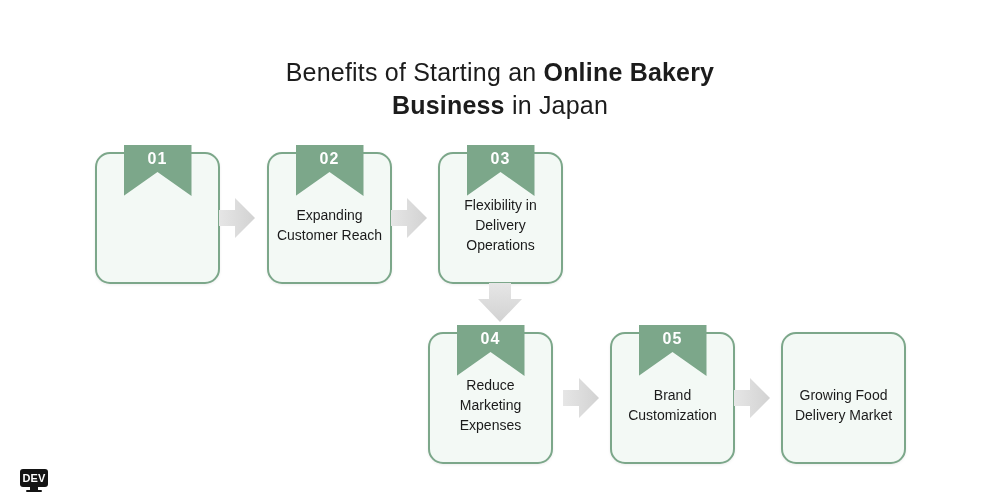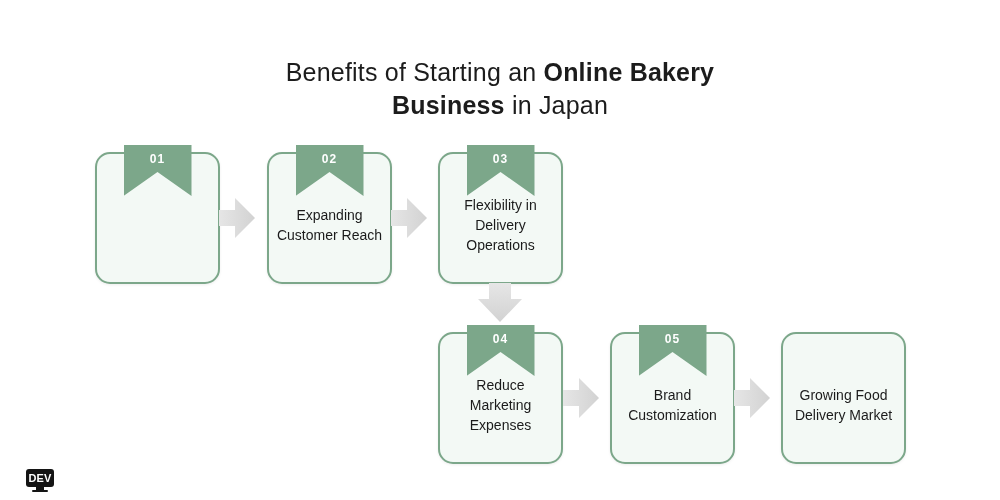--- a/index.html
+++ b/index.html
@@ -22,44 +22,44 @@
     position:absolute; width:125px; height:132px;
     background:#F3F9F5; border:2px solid #7CA78A; border-radius:15px;
     box-shadow:0 1px 3px rgba(0,0,0,0.07);
     display:flex; align-items:center; justify-content:center;
     padding:20px 4px 6px; text-align:center;
     font-size:14px; line-height:20px; font-weight:500; color:#1b1b1b;
   }
   .card1 { left:95px;  top:152px; }
   .card2 { left:267px; top:152px; }
   .card3 { left:438px; top:152px; }
-  .card4 { left:438px; top:332px; }
+  .card4 { left:428px; top:332px; }
   .card5 { left:610px; top:332px; }
   .card6 { left:781px; top:332px; }
 
   .ribbon {
     position:absolute; top:-9px; left:50%; transform:translateX(-50%);
     width:68px; height:51px; background:#7CA78A;
     clip-path:polygon(0 0, 100% 0, 100% 100%, 50% 53%, 0 100%);
-    color:#ffffff; font-weight:600; font-size:12px; letter-spacing:1px;
+    color:#ffffff; font-weight:600; font-size:16px; letter-spacing:1px;
     text-align:center; padding-top:4px; z-index:2;
   }
 
   .card-label { position:relative; z-index:1; }
 
   
   .arrow { position:absolute; }
   .a1 { left:219px; top:198px; width:36px; height:40px; }
   .a2 { left:391px; top:198px; width:36px; height:40px; }
   .a4 { left:563px; top:378px; width:36px; height:40px; }
   .a5 { left:734px; top:378px; width:36px; height:40px; }
   .a3 { left:478px; top:283px; width:44px; height:39px; }
 
   
-  .logo { position:absolute; left:26px; top:469px; display:flex; align-items:flex-end;gap:26px; }
+  .logo { position:absolute; left:20px; top:469px; display:flex; align-items:flex-end;gap:26px; }
   .monitor-wrap { width:28px; }
   .monitor {
     width:28px; height:18px; background:#141414; border-radius:3px;
     color:#ffffff; font-weight:800; font-size:11px; letter-spacing:0.2px;
     display:flex; align-items:center; justify-content:center;
   }
   .monitor-stand { width:8px; height:3px; background:#141414; margin:0 auto; }
   .monitor-base { width:16px; height:2px; background:#141414; margin:0 auto; border-radius:1px; }
   .wordmark { margin-left:2px; display:inline-block; }
   .wordmark-text {

